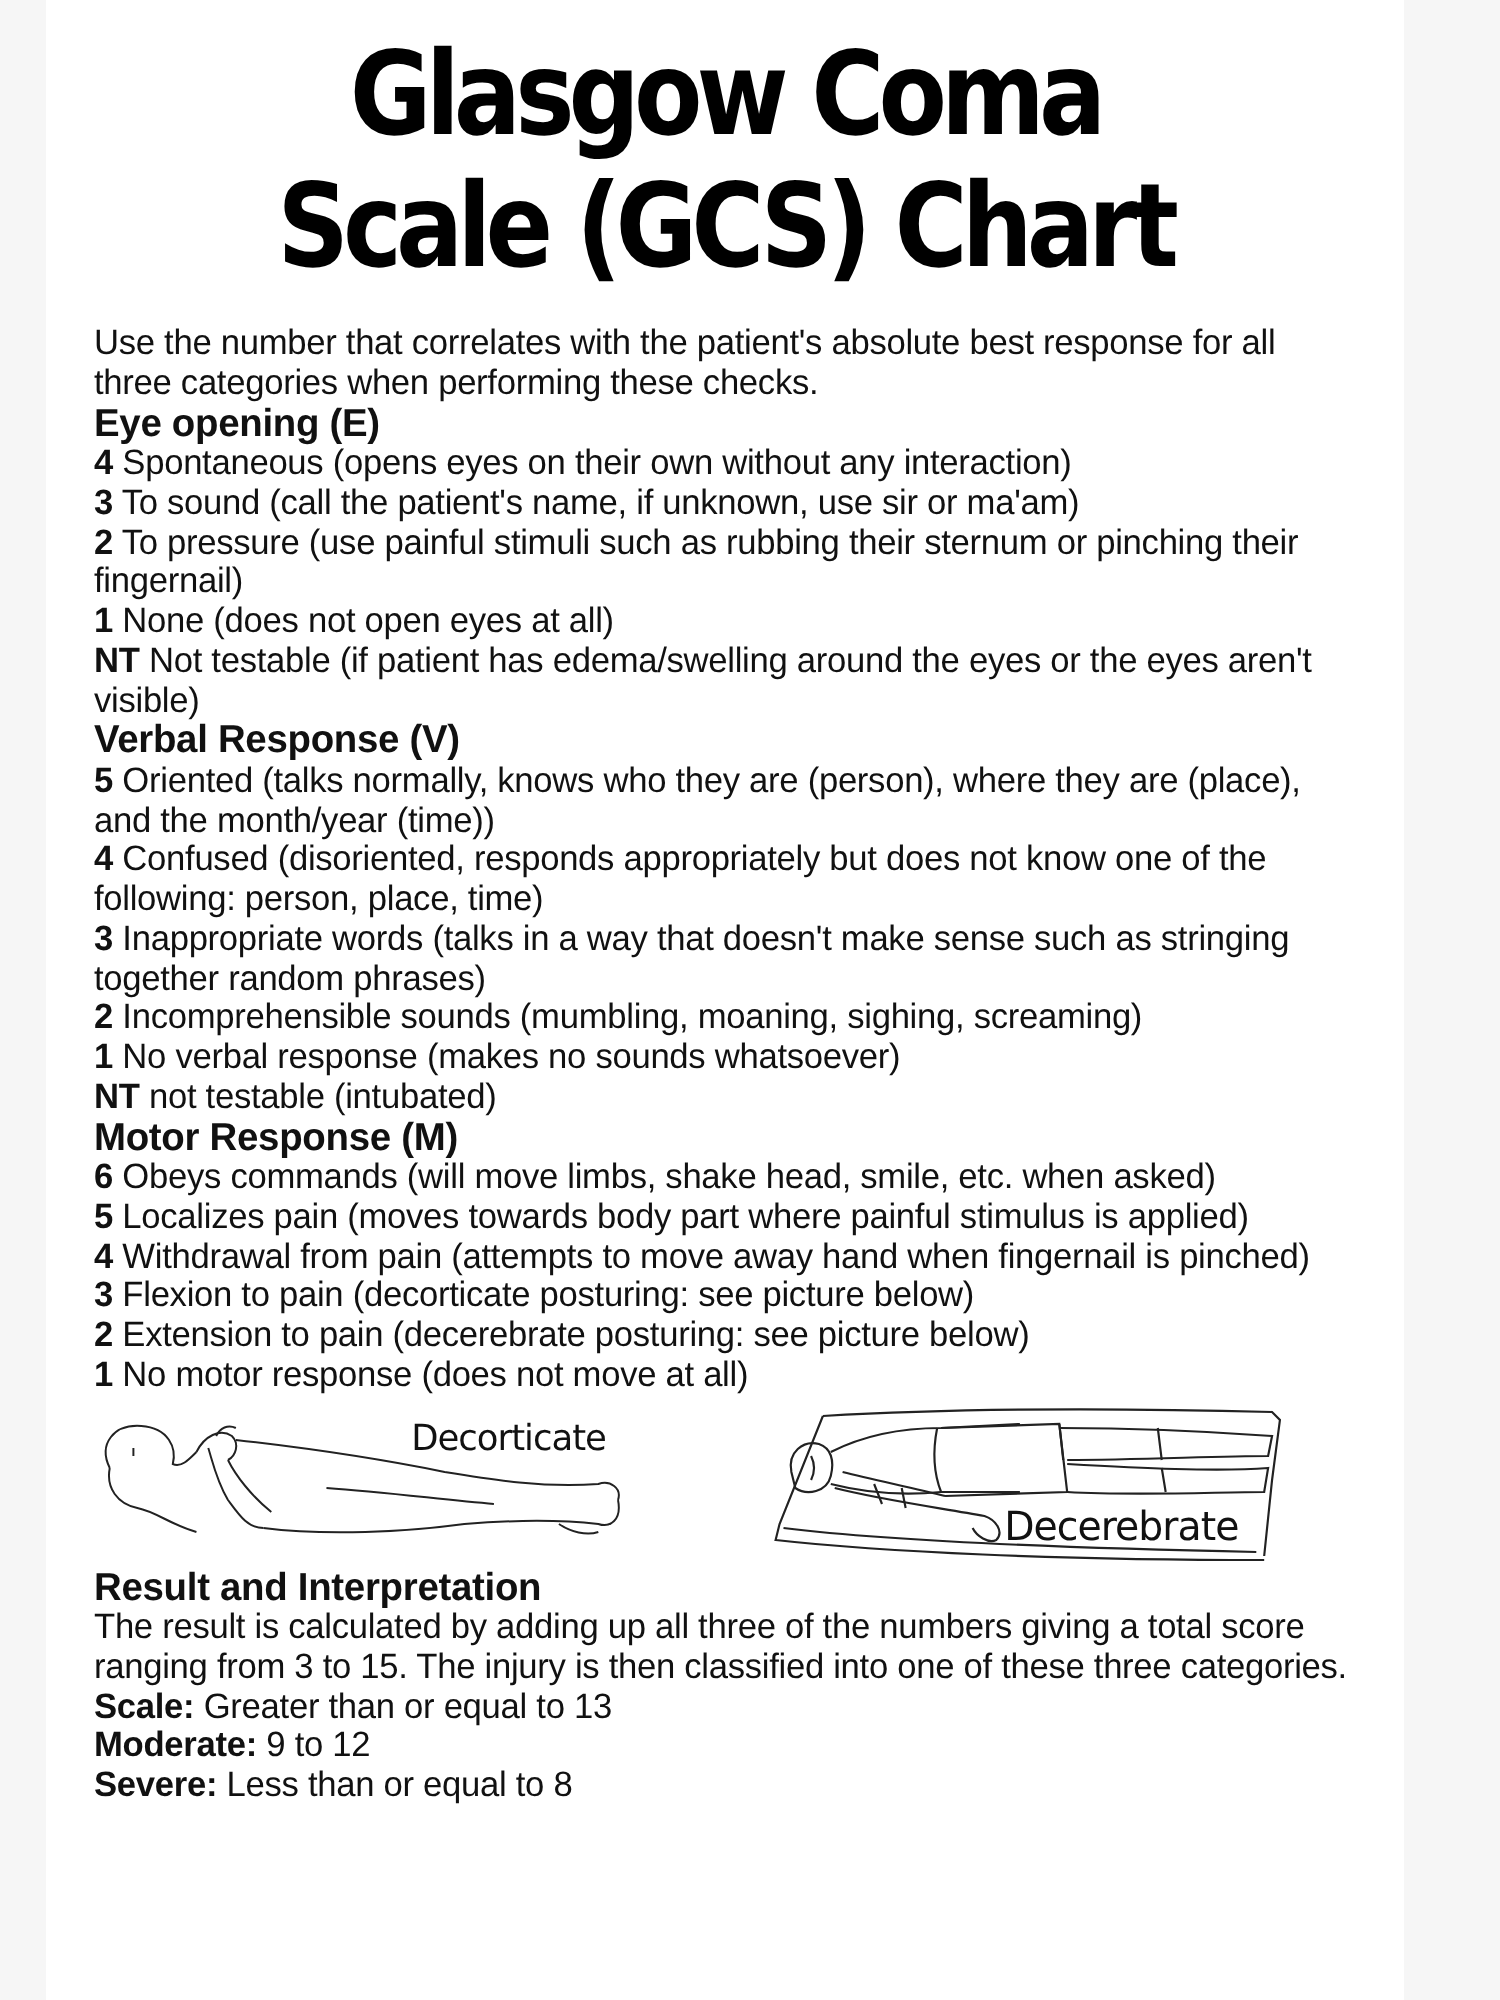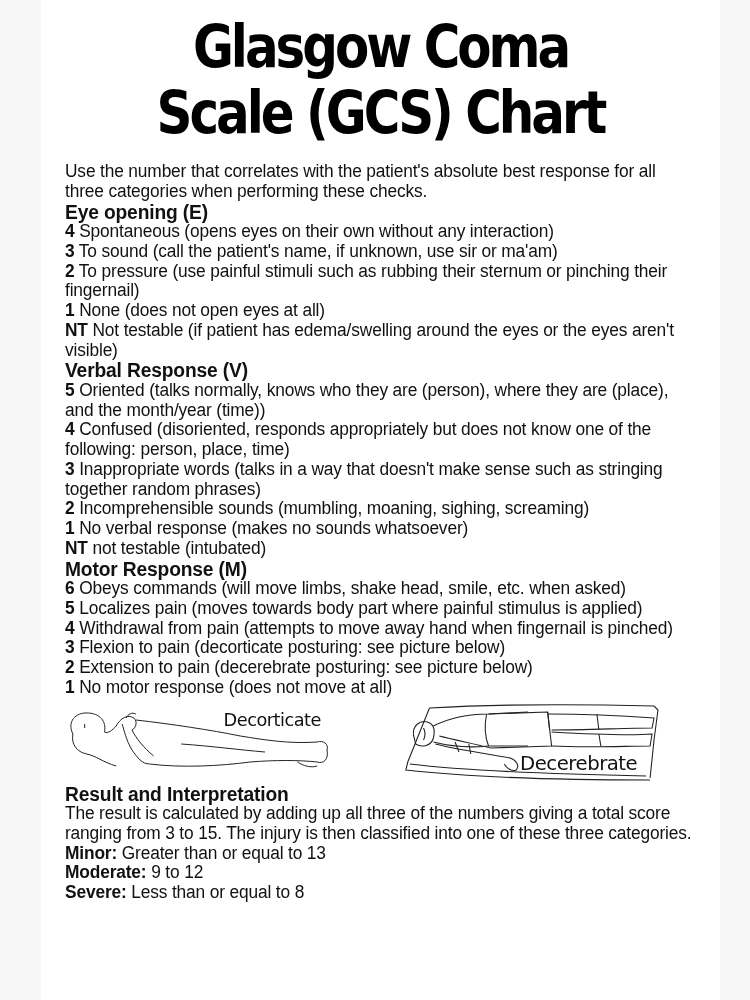--- a/index.html
+++ b/index.html
@@ -10,21 +10,21 @@
       width: 750px;
       height: 1000px;
       background: #f6f6f6;
       position: relative;
       overflow: hidden;
       font-family: "Liberation Sans", sans-serif;
       color: #111;
     }
     .sheet {
       position: absolute;
-      left: 41px;
+      left: 23px;
       top: 0;
       width: 679px;
       height: 1000px;
       background: #ffffff;
     }
     .title {
       position: absolute;
       left: 0;
       width: 679px;
       top: 14px;
@@ -187,19 +187,19 @@
           <path d="M40 36 C56 40, 76 44, 92 48"></path>
           <path d="M56 42 L60 52 M70 44 L72 54"></path>
         </svg>
         <span class="fig-label">Decerebrate</span>
       </div>
     </div>
 
     <div>
       <h2 class="section-heading result-heading">Result and Interpretation</h2>
       <p class="item">The result is calculated by adding up all three of the numbers giving a total score ranging from 3 to 15. The injury is then classified into one of these three categories.</p>
-      <p class="item class-item"><span class="label">Minor:</span> <span>Greater than or equal to 13</span></p>
+      <p class="item class-item"><span class="label">Scale:</span> <span>Greater than or equal to 13</span></p>
       <p class="item class-item"><span class="label">Moderate:</span> <span>9 to 12</span></p>
       <p class="item class-item"><span class="label">Severe:</span> <span>Less than or equal to 8</span></p>
     </div>
 
   </div>
 </div>
 
 </body></html>

